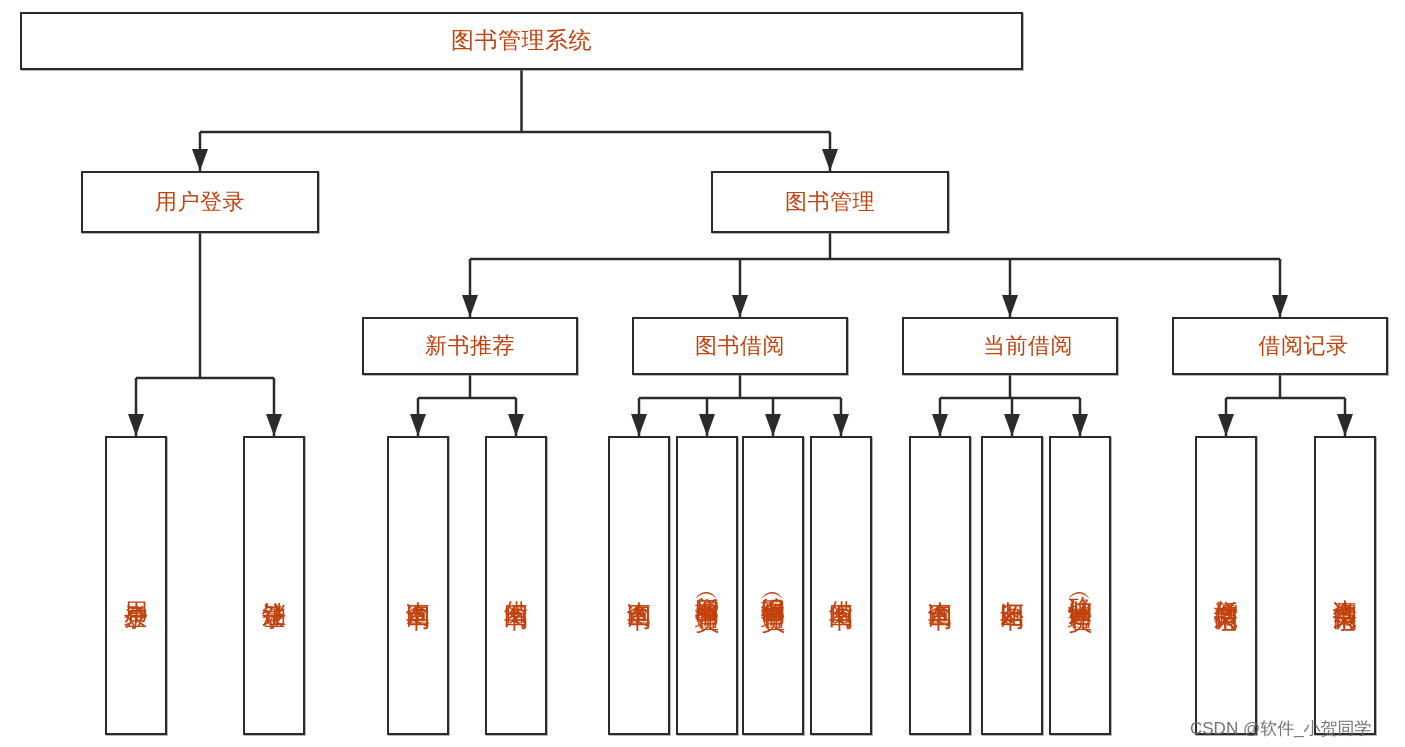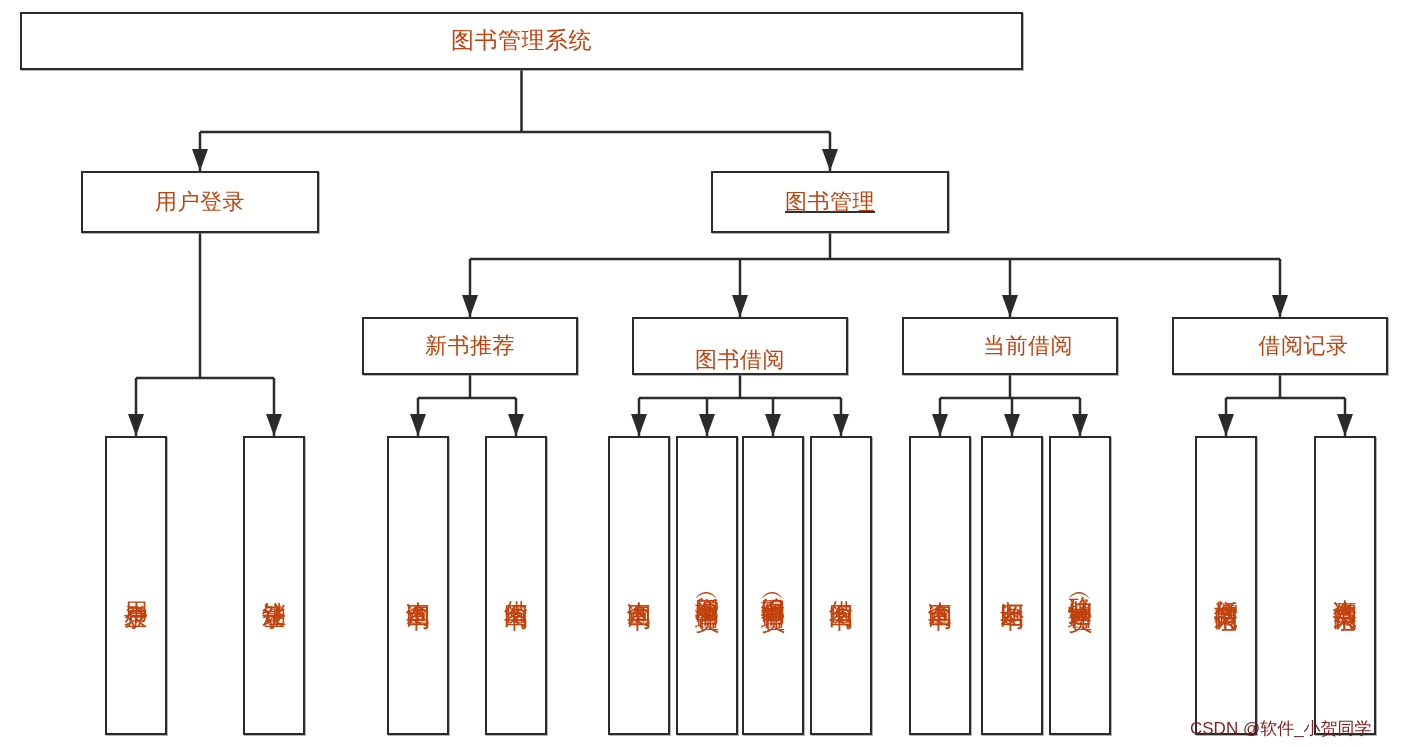--- a/index.html
+++ b/index.html
@@ -129,27 +129,27 @@
       <line x1="1345" y1="398" x2="1345" y2="436" stroke="#2b2b2b" stroke-width="2.5"></line>
       <polygon points="1337,414 1353,414 1345,436" fill="#2b2b2b"></polygon>
     </svg>
   <div id="node-layer">
       <div class="node level-0 horizontal" style="left: 20px; top: 12px; width: 1003px; height: 58px;">
         <span class="node-label">图书管理系统</span>
       </div>
       <div class="node level-1 horizontal" style="left: 81px; top: 171px; width: 238px; height: 62px;">
         <span class="node-label">用户登录</span>
       </div>
-      <div class="node level-1 horizontal" style="left: 711px; top: 171px; width: 238px; height: 62px; text-decoration: underline;">
+      <div class="node level-1 horizontal" style="left: 711px; top: 171px; width: 238px; height: 62px;">
         <span class="node-label">图书管理</span>
       </div>
       <div class="node level-2 horizontal" style="left: 362px; top: 317px; width: 216px; height: 58px;">
         <span class="node-label">新书推荐</span>
       </div>
-      <div class="node level-2 horizontal" style="left: 632px; top: 317px; width: 216px; height: 58px; align-items: flex-end;">
+      <div class="node level-2 horizontal" style="left: 632px; top: 317px; width: 216px; height: 58px;">
         <span class="node-label">图书借阅</span>
       </div>
       <div class="node level-2 horizontal" style="left: 902px; top: 317px; width: 216px; height: 58px; padding-left: 36px;">
         <span class="node-label">当前借阅</span>
       </div>
       <div class="node level-2 horizontal" style="left: 1172px; top: 317px; width: 216px; height: 58px; padding-left: 47px;">
         <span class="node-label">借阅记录</span>
       </div>
       <div class="node level-3 vertical" style="left: 105px; top: 436px; width: 62px; height: 299px;">
         <span class="node-label">用户登录</span>
@@ -184,14 +184,14 @@
       <div class="node level-3 vertical" style="left: 1049px; top: 436px; width: 62px; height: 299px;">
         <span class="node-label">确认归还（管理员）</span>
       </div>
       <div class="node level-3 vertical" style="left: 1195px; top: 436px; width: 62px; height: 299px;">
         <span class="node-label">新增借阅记录</span>
       </div>
       <div class="node level-3 vertical" style="left: 1314px; top: 436px; width: 62px; height: 299px;">
         <span class="node-label">查询借阅记录</span>
       </div>
     </div>
-  <div id="watermark" style="left: 1190px; top: 717px; color: #7f1d1d;">CSDN @软件_小贺同学</div>
+  <div id="watermark" style="left: 1190px; top: 717px; color: #737373;">CSDN @软件_小贺同学</div>
 </div>
 
 </body></html>

